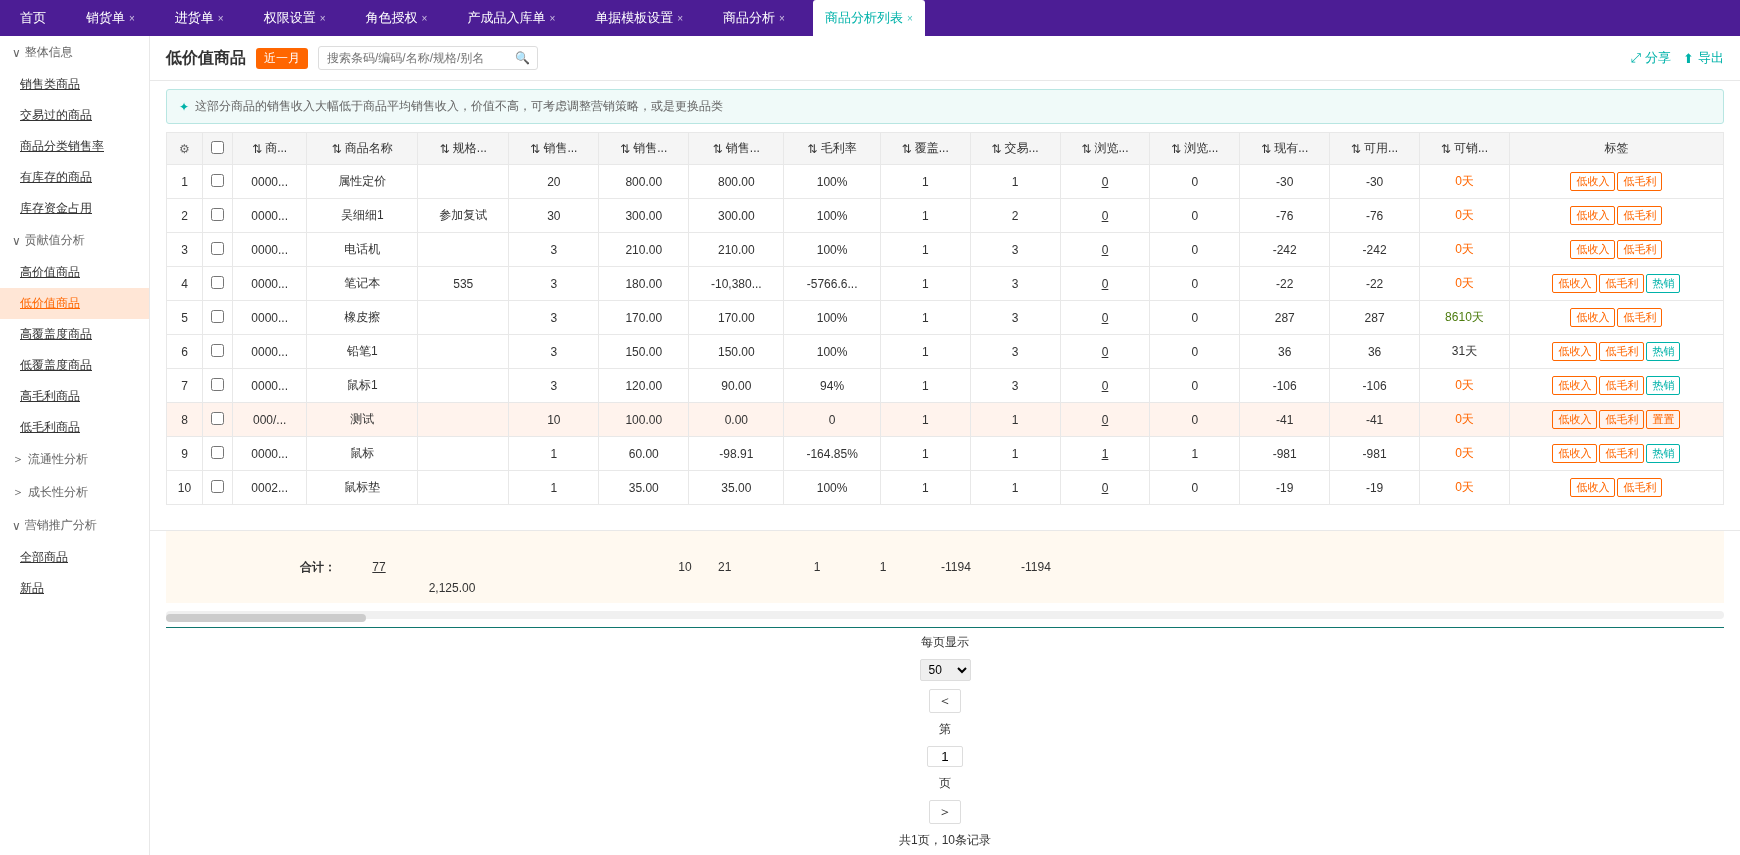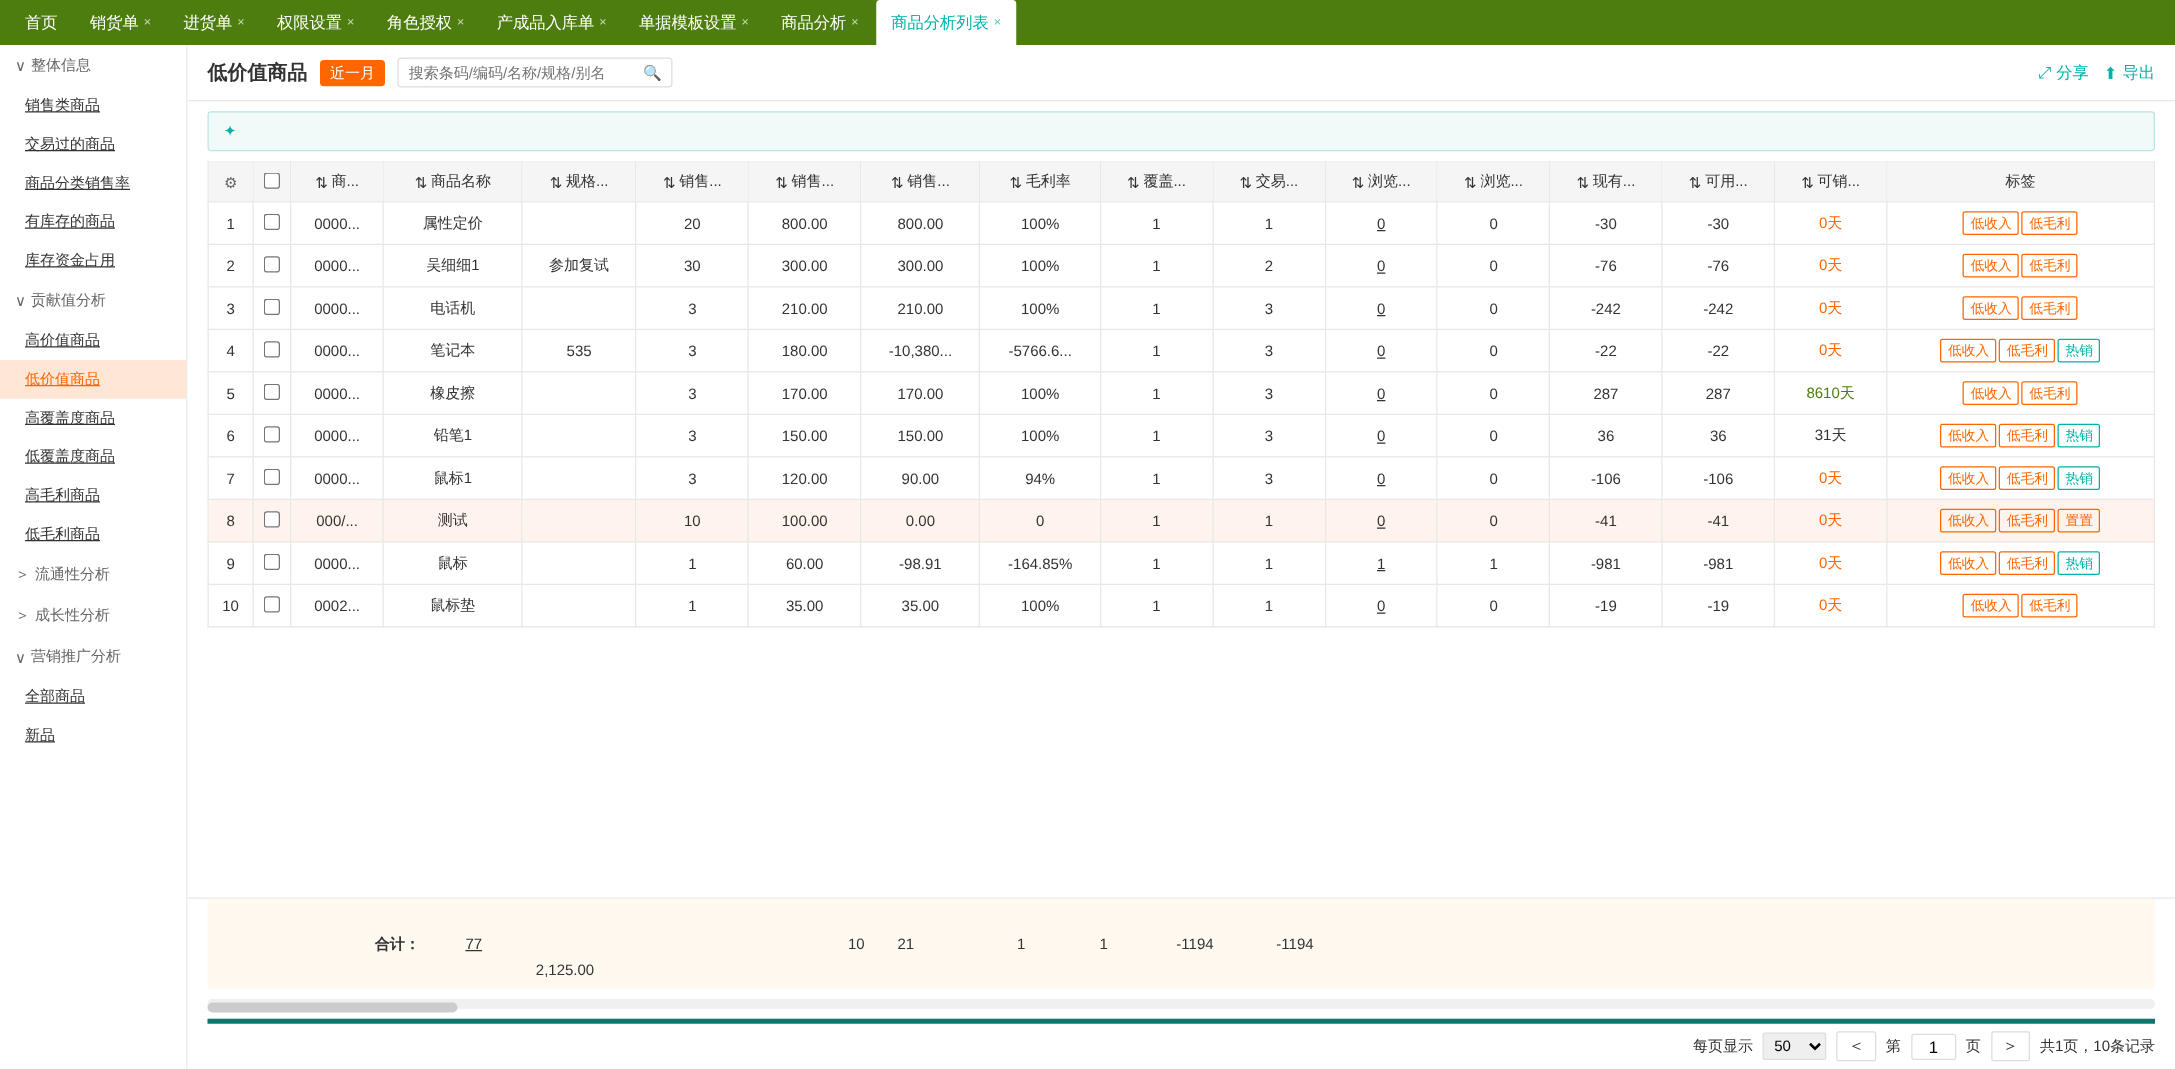--- a/index.html
+++ b/index.html
@@ -1,25 +1,25 @@
 <!DOCTYPE html>
 <html><head>
   <meta charset="utf-8">
   <style>
     * { box-sizing: border-box; margin: 0; padding: 0; }
     body { font-family: 'Microsoft YaHei', Arial, sans-serif; font-size: 12px; background: #f5f5f5; color: #333; }
     
     
     .top-nav {
-      background: #4d7c0f;
+      background: #4c1d95;
       height: 36px;
       display: flex;
       align-items: center;
       padding: 0 8px;
-      gap: 2px;
+      gap: 16px;
     }
     .nav-item {
       color: #fff;
       padding: 4px 12px;
       cursor: pointer;
       border-radius: 3px 3px 0 0;
       font-size: 13px;
       white-space: nowrap;
       display: flex;
       align-items: center;
@@ -212,21 +212,22 @@
       flex-shrink: 0;
     }
     
     .pagination-bar {
       display: flex;
       align-items: center;
       justify-content: flex-end;
       padding: 6px 0;
       gap: 8px;
       font-size: 12px;
-      border-top: 4px solid #0f766e;
+      border-top: 1px solid #0f766e;
+      flex-direction: column;
     }
     .page-btn {
       border: 1px solid #ddd;
       background: #fff;
       padding: 2px 8px;
       cursor: pointer;
       border-radius: 2px;
       color: #333;
     }
     .page-select {
@@ -358,20 +359,21 @@
         </div>
         <div class="header-btn">
           <span>⬆</span>
           <span>导出</span>
         </div>
       </div>
     </div>
 
     <div class="info-bar">
       <span style="color:#00b2a9;">✦</span>
+      <span>这部分商品的销售收入大幅低于商品平均销售收入，价值不高，可考虑调整营销策略，或是更换品类</span>
     </div>
 
     <div class="table-container">
       <table>
         <thead>
           <tr>
             <th style="width:36px;">
               <div class="col-inner">
                   <span class="gear-icon">⚙</span>
                 </div>

